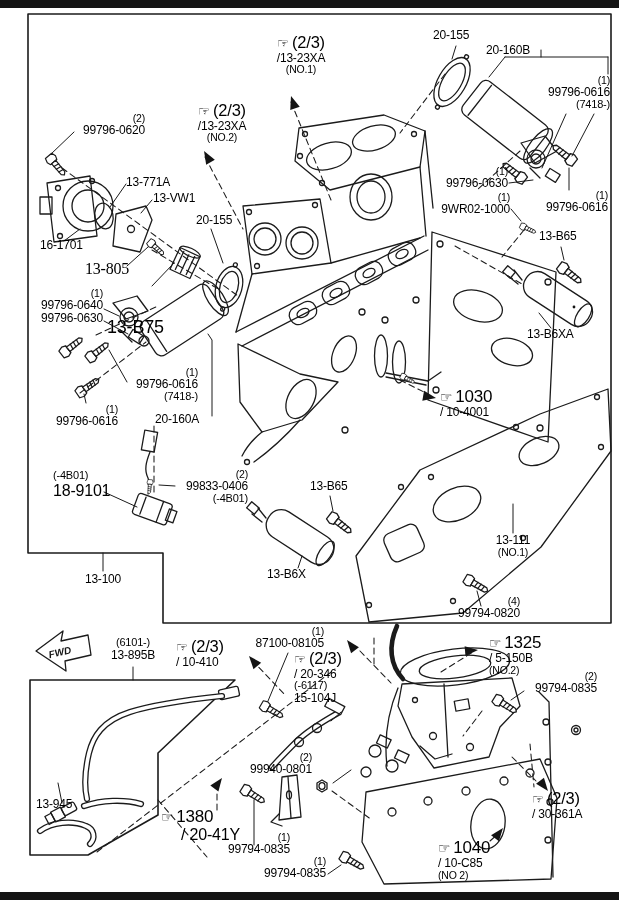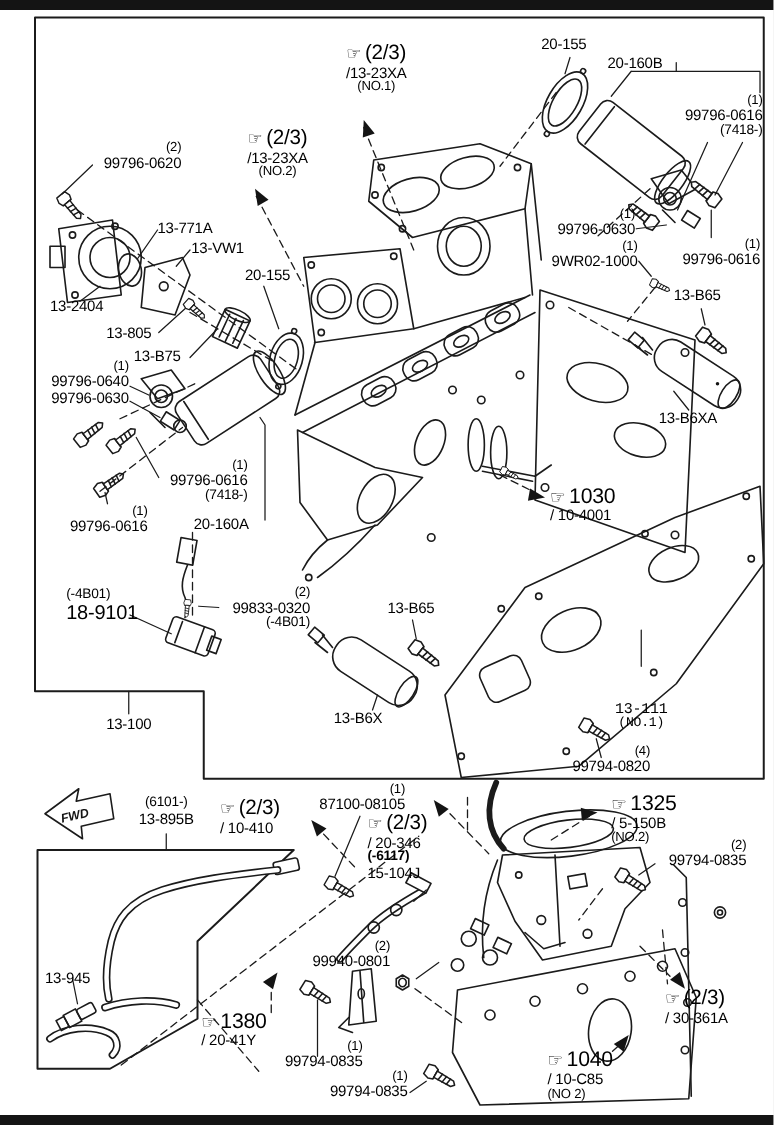--- a/index.html
+++ b/index.html
@@ -407,33 +407,33 @@
     </g>
   </g>
 </svg>
 
 <div id="labels">
       <div class="lbl right" style="left: 75px; top: 113px; width: 70px;">
         <div class="ln" style="font-size: 10.5px;">(2)</div>
         <div class="ln" style="font-size: 12px;">99796-0620</div>
       </div>
       <div class="lbl left" style="left: 40px; top: 239px;">
-        <div class="ln" style="font-size: 12px;">13-2404</div>
+        <div class="ln" style="font-size: 12px;">16-1701</div>
       </div>
       <div class="lbl left" style="left: 126px; top: 176px;">
         <div class="ln" style="font-size: 12px;">13-771A</div>
       </div>
       <div class="lbl left" style="left: 153px; top: 192px;">
         <div class="ln" style="font-size: 12px;">13-VW1</div>
       </div>
       <div class="lbl left" style="left: 85px; top: 260px;">
-        <div class="ln" style="font-size: 12px;">13-805</div>
+        <div class="ln" style="font-size: 16px; font-family: Liberation Serif, serif;">13-805</div>
       </div>
       <div class="lbl left" style="left: 107px; top: 279px;">
-        <div class="ln" style="font-size: 12px;">13-B75</div>
+        <div class="ln" style="font-size: 18px; margin-top: 39px;">13-B75</div>
       </div>
       <div class="lbl left" style="left: 196px; top: 214px;">
         <div class="ln" style="font-size: 12px;">20-155</div>
       </div>
       <div class="lbl center" style="left: 176px; top: 102px; width: 92px;">
         <div class="ln" style="font-size: 16.5px;"><span class="hand">☞</span>(2/3)</div>
         <div class="ln" style="font-size: 12px;">/13-23XA</div>
         <div class="ln" style="font-size: 10.5px;">(NO.2)</div>
       </div>
       <div class="lbl center" style="left: 255px; top: 34px; width: 92px;">
@@ -486,31 +486,31 @@
       </div>
       <div class="lbl left" style="left: 155px; top: 413px;">
         <div class="ln" style="font-size: 12px;">20-160A</div>
       </div>
       <div class="lbl left" style="left: 53px; top: 470px;">
         <div class="ln" style="font-size: 11px;">(-4B01)</div>
         <div class="ln" style="font-size: 16px;">18-9101</div>
       </div>
       <div class="lbl right" style="left: 176px; top: 469px; width: 72px;">
         <div class="ln" style="font-size: 10.5px;">(2)</div>
-        <div class="ln" style="font-size: 12px;">99833-0320</div>
+        <div class="ln" style="font-size: 12px;">99833-0406</div>
         <div class="ln" style="font-size: 11px;">(-4B01)</div>
       </div>
       <div class="lbl center" style="left: 70px; top: 573px; width: 66px;">
         <div class="ln" style="font-size: 12px;">13-100</div>
       </div>
       <div class="lbl left" style="left: 440px; top: 388px;">
         <div class="ln" style="font-size: 17px;"><span class="hand">☞</span>1030</div>
         <div class="ln" style="font-size: 12px;">/ 10-4001</div>
       </div>
-      <div class="lbl center" style="left: 480px; top: 561px; width: 66px; font-family: Liberation Mono, monospace;">
+      <div class="lbl center" style="left: 480px; top: 534px; width: 66px;">
         <div class="ln" style="font-size: 12px;">13-111</div>
         <div class="ln" style="font-size: 10.5px;">(NO.1)</div>
       </div>
       <div class="lbl right" style="left: 448px; top: 596px; width: 72px;">
         <div class="ln" style="font-size: 10.5px;">(4)</div>
         <div class="ln" style="font-size: 12px;">99794-0820</div>
       </div>
       <div class="lbl left" style="left: 310px; top: 480px;">
         <div class="ln" style="font-size: 12px;">13-B65</div>
       </div>
@@ -525,38 +525,38 @@
         <div class="ln" style="font-size: 16.5px;"><span class="hand">☞</span>(2/3)</div>
         <div class="ln" style="font-size: 12px;">/ 10-410</div>
       </div>
       <div class="lbl right" style="left: 246px; top: 626px; width: 78px;">
         <div class="ln" style="font-size: 10.5px;">(1)</div>
         <div class="ln" style="font-size: 12px;">87100-08105</div>
       </div>
       <div class="lbl left" style="left: 294px; top: 650px;">
         <div class="ln" style="font-size: 16.5px;"><span class="hand">☞</span>(2/3)</div>
         <div class="ln" style="font-size: 12px;">/ 20-346</div>
-        <div class="ln" style="font-size: 11px; font-weight: bold;">(-6117)</div>
+        <div class="ln" style="font-size: 11px;">(-6117)</div>
         <div class="ln" style="font-size: 12px;">15-104J</div>
       </div>
       <div class="lbl left" style="left: 489px; top: 634px;">
         <div class="ln" style="font-size: 17px;"><span class="hand">☞</span>1325</div>
         <div class="ln" style="font-size: 12px;">/ 5-150B</div>
         <div class="ln" style="font-size: 10.5px;">(NO.2)</div>
       </div>
       <div class="lbl right" style="left: 525px; top: 671px; width: 72px;">
         <div class="ln" style="font-size: 10.5px;">(2)</div>
         <div class="ln" style="font-size: 12px;">99794-0835</div>
       </div>
-      <div class="lbl left" style="left: 36px; top: 776px;">
+      <div class="lbl left" style="left: 36px; top: 798px;">
         <div class="ln" style="font-size: 12px;">13-945</div>
       </div>
       <div class="lbl left" style="left: 161px; top: 808px;">
         <div class="ln" style="font-size: 17px;"><span class="hand">☞</span>1380</div>
-        <div class="ln" style="font-size: 12px;">/ 20-41Y</div>
+        <div class="ln" style="font-size: 16px; margin-left: 20px;">/ 20-41Y</div>
       </div>
       <div class="lbl right" style="left: 246px; top: 752px; width: 66px;">
         <div class="ln" style="font-size: 10.5px;">(2)</div>
         <div class="ln" style="font-size: 12px;">99940-0801</div>
       </div>
       <div class="lbl right" style="left: 222px; top: 832px; width: 68px;">
         <div class="ln" style="font-size: 10.5px;">(1)</div>
         <div class="ln" style="font-size: 12px;">99794-0835</div>
       </div>
       <div class="lbl right" style="left: 258px; top: 856px; width: 68px;">

